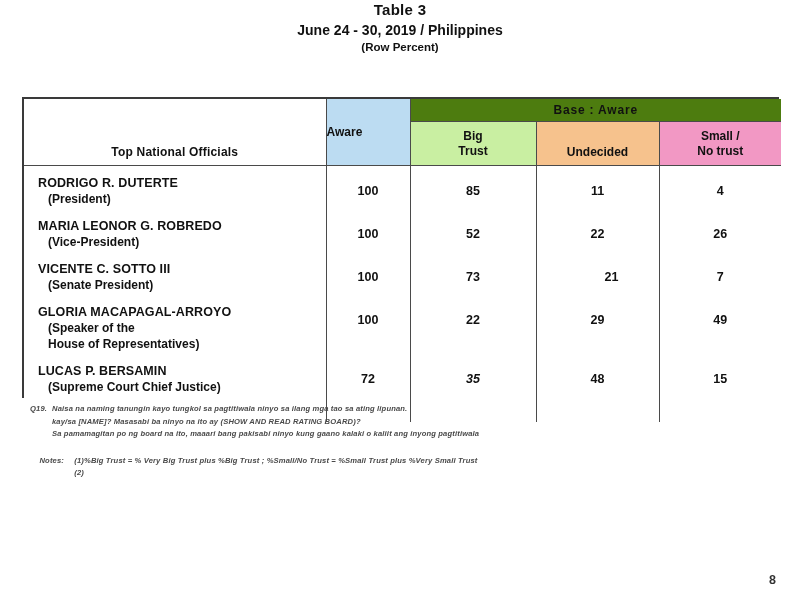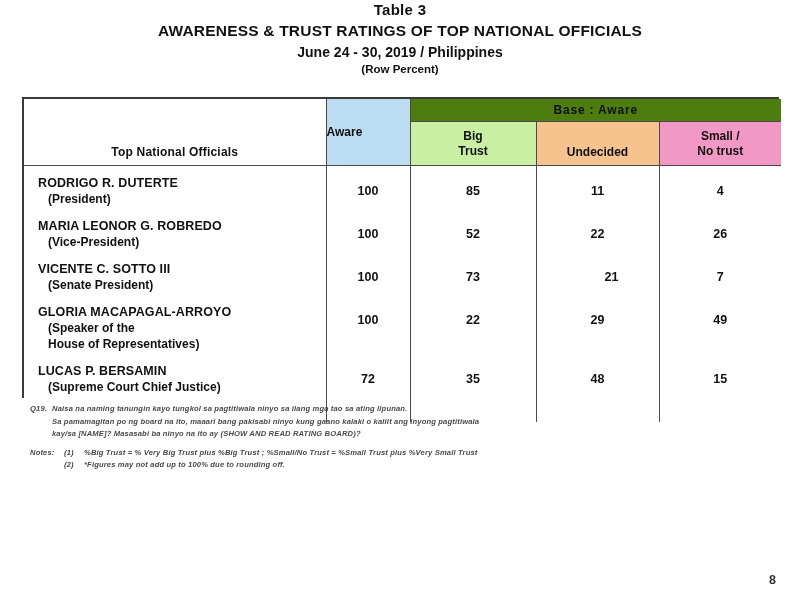--- a/index.html
+++ b/index.html
@@ -166,41 +166,40 @@
     font-weight: bold;
     color: #4a4a4a;
     font-size: 7.6px;
     line-height: 12.6px;
     letter-spacing: 0.15px;
   }
   .fn-q { display: flex; }
   .fn-label { flex: 0 0 auto; padding-right: 5px; }
   .fn-text { flex: 1 1 auto; }
   .fn-indent1 { padding-left: 22px; }
-  .notes-block { margin-top: 6px; }
+  .notes-block { margin-top: 14px; text-align: right; }
   .note-line { display: flex; }
   .notes-label { flex: 0 0 34px; }
   .note-num { flex: 0 0 20px; }
   .note-indent { padding-left: 34px; }
 
   .page-number {
     position: absolute;
     right: 24px;
     bottom: 13px;
     font-size: 12.5px;
     font-weight: bold;
     color: #333333;
   }
 </style>
 </head>
 <body>
 
 <div class="title-block">
   <div class="title-line1">Table 3</div>
-  <div class="title-line2">AWARENESS &amp; TRUST RATINGS OF TOP NATIONAL OFFICIALS</div>
   <div class="title-line3">June 24 - 30, 2019 / Philippines</div>
   <div class="title-line4">(Row Percent)</div>
 </div>
 
 <div class="table-wrap">
   <table class="main">
     <colgroup>
       <col class="col-name">
       <col class="col-aware">
       <col class="col-big">
@@ -268,21 +267,21 @@
               <li class="num-row" style="height: 59px;">100</li>
               <li class="num-row" style="height: 43px;">72</li>
             </ul>
         </td>
         <td class="body-cell">
           <ul class="nums-list" id="big-list">
               <li class="num-row" style="height: 43px;">85</li>
               <li class="num-row" style="height: 43px;">52</li>
               <li class="num-row" style="height: 43px;">73</li>
               <li class="num-row" style="height: 59px;">22</li>
-              <li class="num-row" style="height: 43px;">35</li>
+              <li class="num-row" style="height: 43px; font-style: italic;">35</li>
             </ul>
         </td>
         <td class="body-cell">
           <ul class="nums-list" id="und-list">
               <li class="num-row" style="height: 43px;">11</li>
               <li class="num-row" style="height: 43px;">22</li>
               <li class="num-row" style="height: 43px; margin-left: 28px;">21</li>
               <li class="num-row" style="height: 59px;">29</li>
               <li class="num-row" style="height: 43px;">48</li>
             </ul>
@@ -299,29 +298,28 @@
       </tr>
     </tbody>
   </table>
 </div>
 
 <div class="footnotes">
   <div class="fn-q">
     <span class="fn-label">Q19.</span>
     <span class="fn-text">Naisa na naming tanungin kayo tungkol sa pagtitiwala ninyo sa ilang mga tao sa ating lipunan.</span>
   </div>
+  <div class="fn-indent1">kay/sa [NAME]? Masasabi ba ninyo na ito ay (SHOW AND READ RATING BOARD)?</div>
   <div class="fn-indent1">Sa pamamagitan po ng board na ito, maaari bang pakisabi ninyo kung gaano kalaki o kaliit ang inyong pagtitiwala</div>
-  <div class="fn-indent1">kay/sa [NAME]? Masasabi ba ninyo na ito ay (SHOW AND READ RATING BOARD)?</div>
 
   <div class="notes-block">
     <div class="note-line">
       <span class="notes-label">Notes:</span>
       <span class="note-num">(1)</span>
       <span>%Big Trust = % Very Big Trust plus %Big Trust ; %Small/No Trust = %Small Trust plus %Very Small Trust</span>
     </div>
     <div class="note-line note-indent">
       <span class="note-num">(2)</span>
-      <span>*Figures may not add up to 100% due to rounding off.</span>
     </div>
   </div>
 </div>
 
 <div class="page-number">8</div>
 
 </body></html>

